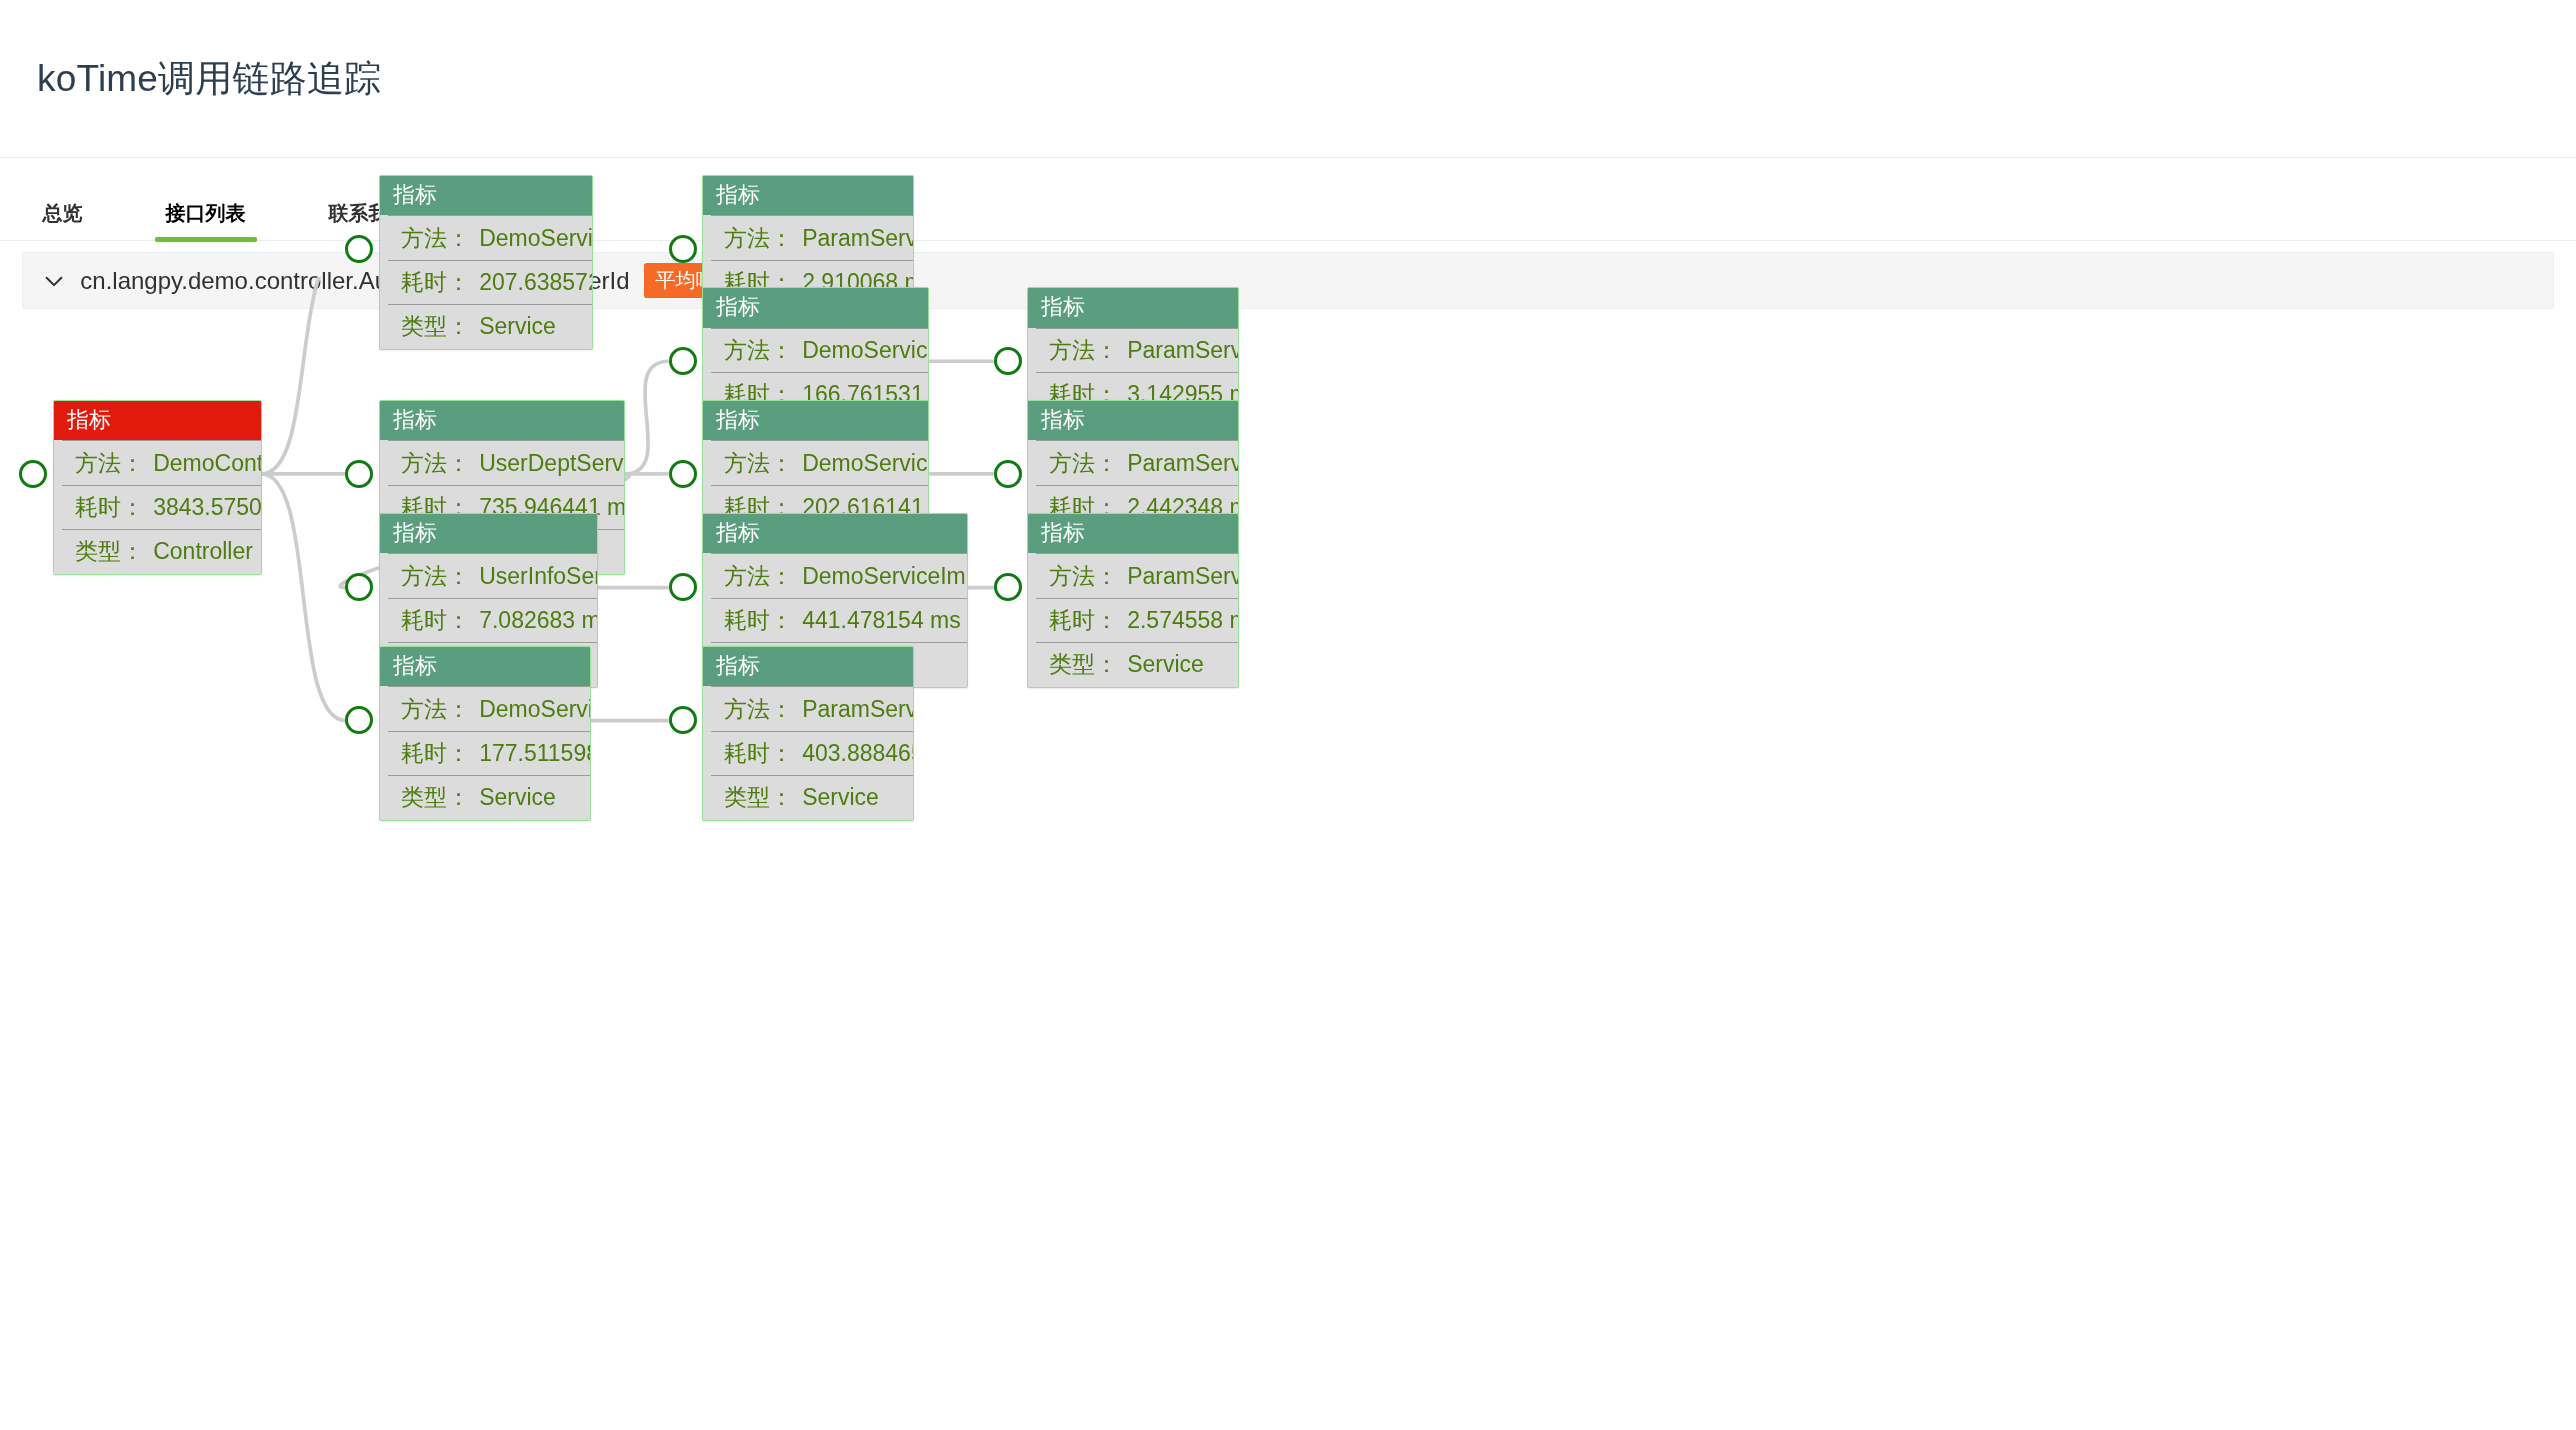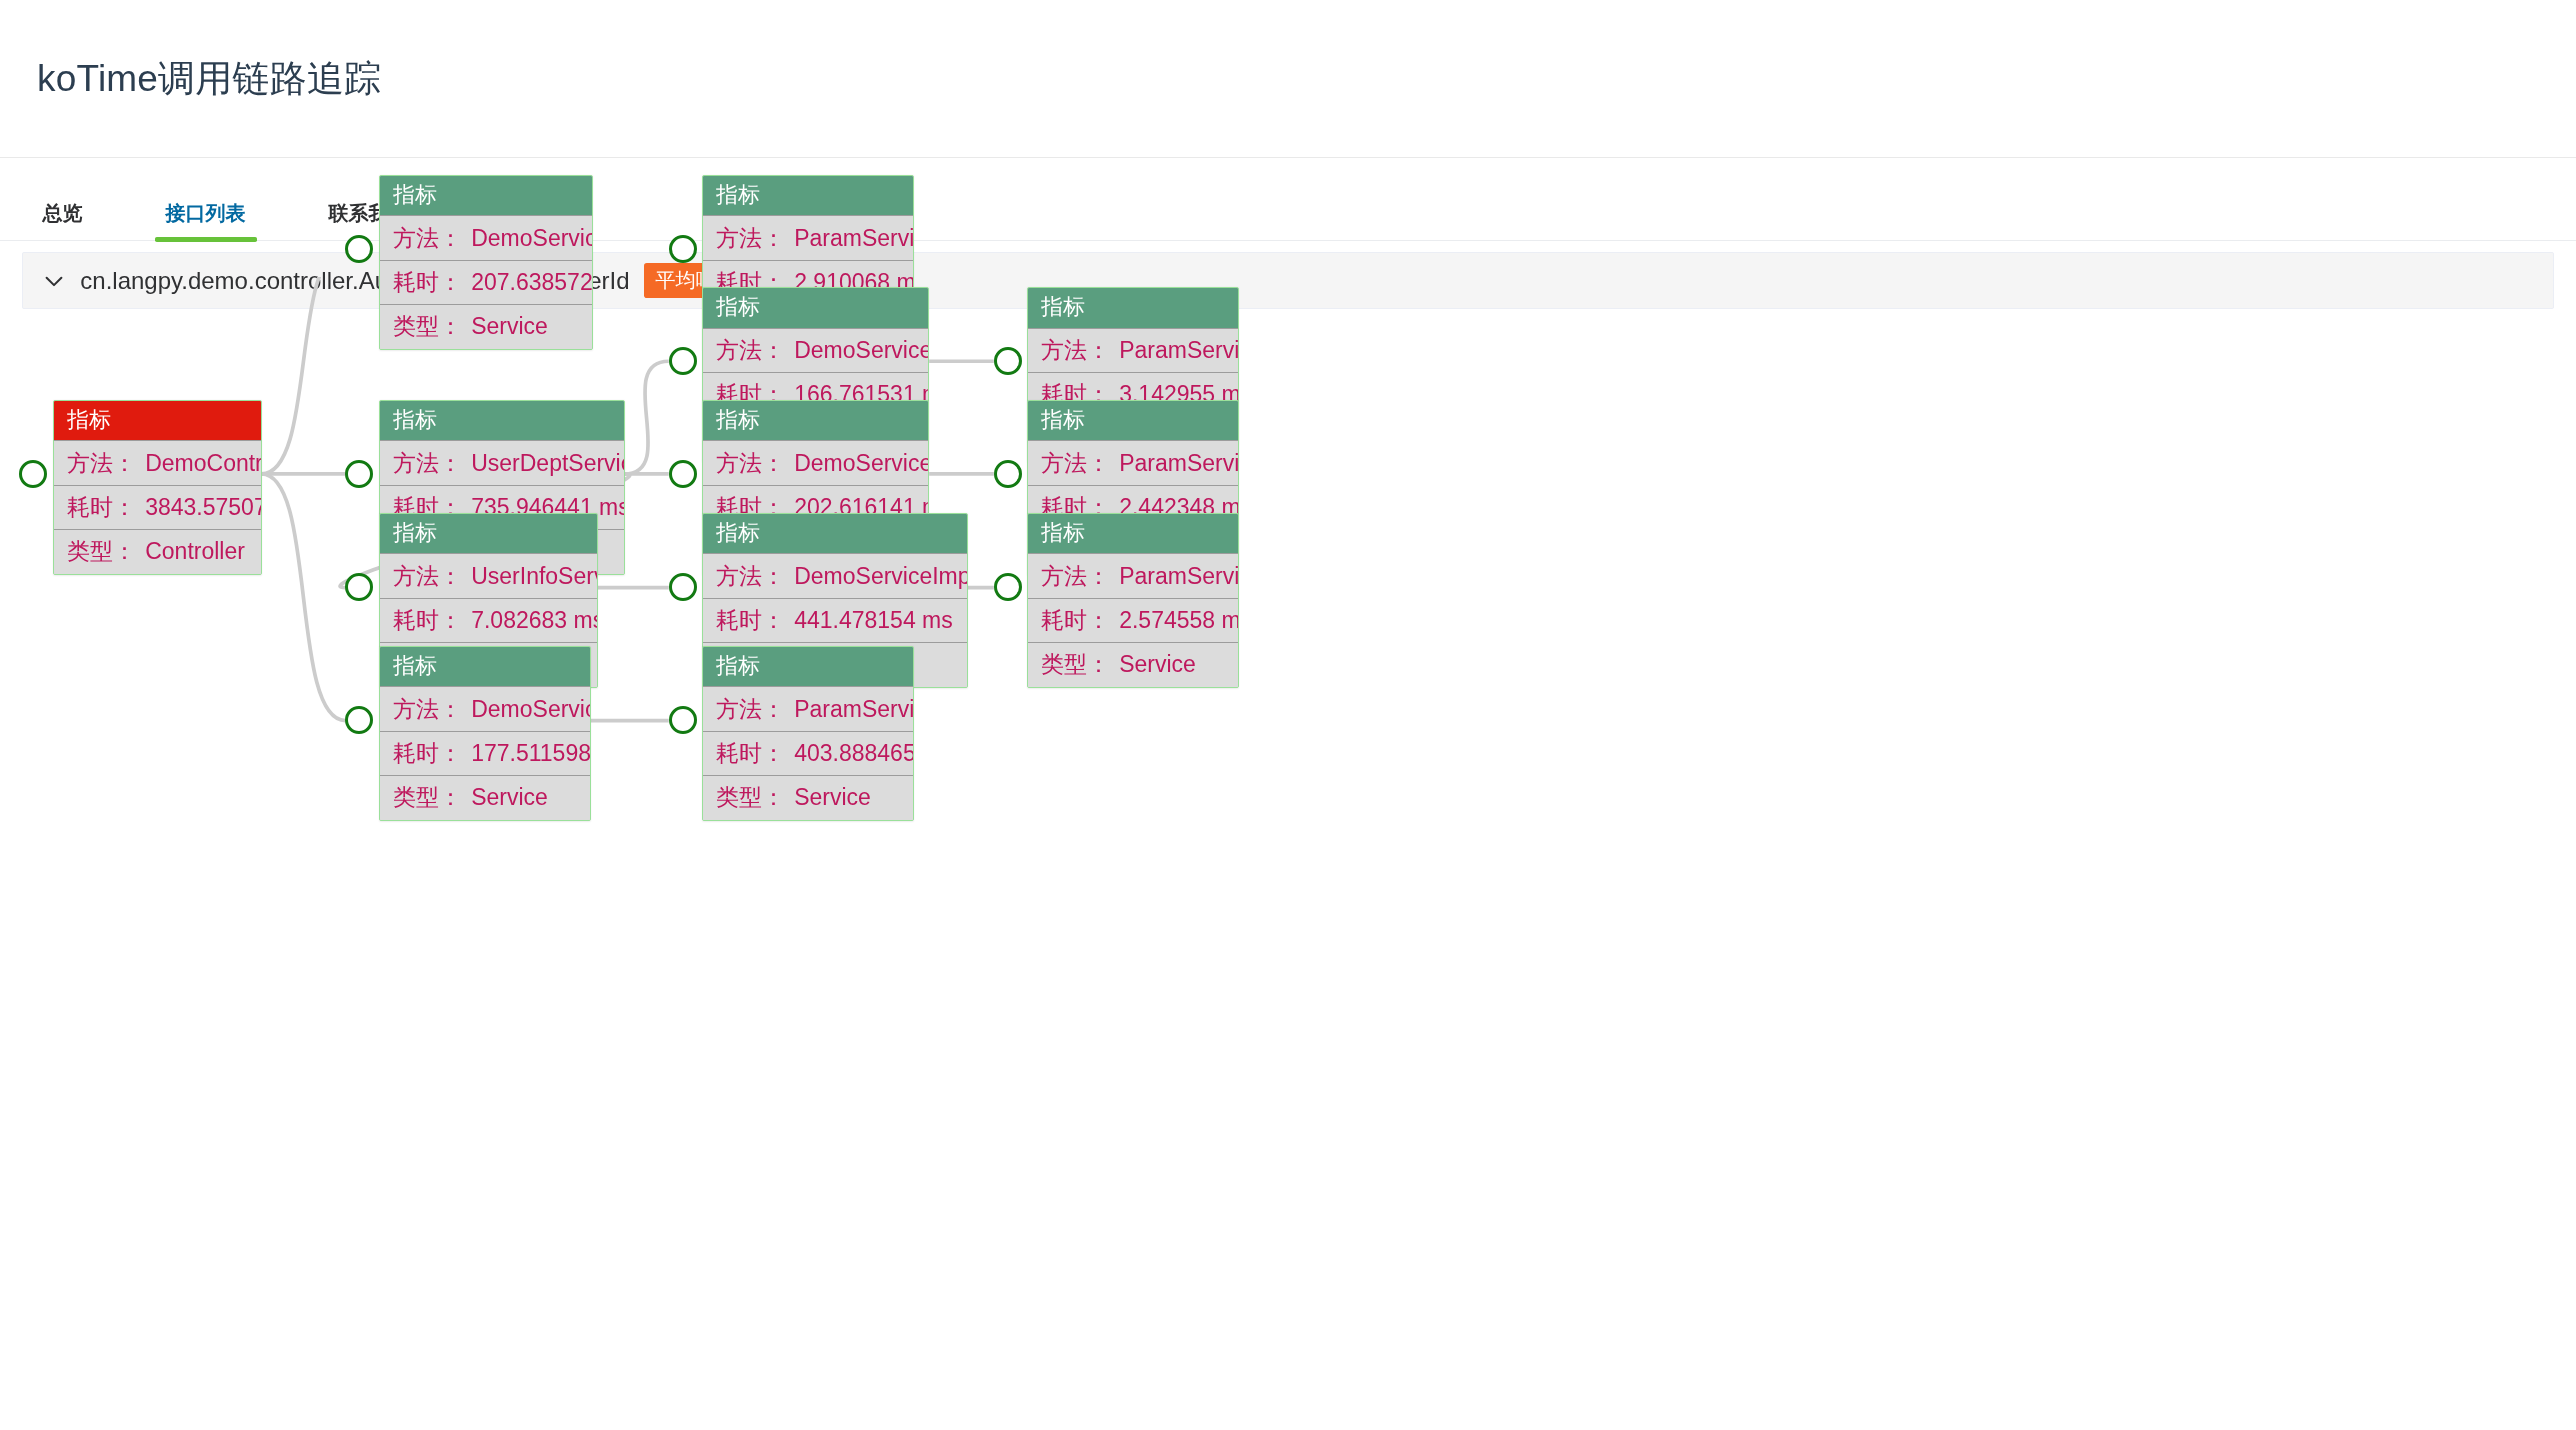--- a/index.html
+++ b/index.html
@@ -38,21 +38,21 @@
     font-size:20px;
     color:#303133;
     padding:0 5.5px 16.6px 5.5px;
     margin-right:72px;
     cursor:pointer;
     position:relative;
     line-height:1;
     white-space:nowrap;
     font-weight:bold;
   }
-  .tab-item.active { color:#0369a1;margin-top:8px; }
+  .tab-item.active { color:#000000;margin-top:8px; }
   .tab-item.active::after {
     content:"";
     position:absolute;
     left:-5.5px; right:-5.5px; bottom:-1.8px;
     height:4.6px;
     background:#67c23a;
     border-radius:1.8px;
   }
   
   #panel-head {
@@ -114,25 +114,26 @@
     font-size:22px;
     line-height:1;
     padding:8.3px 0 9.2px 13px;
   }
   .node.root .node-head { background:#e01b0e; }
   .node-row {
     display:flex;
     align-items:baseline;
     font-size:23px;
     line-height:1;
-    color:#be185d;
+    color:#4d7c0f;
     padding:10.2px 13px 10.2px 13px;
     background:#dcdcdc;
     border-top:0.9px solid #9c9c9c;
     white-space:nowrap;
+    margin-left:8px;
   }
   .node-row:first-of-type { border-top:none; }
   .node-key { margin-right:9.2px; }
   .node-val { }
   .anchor {
     position:absolute;
     width:28px; height:28px;
     border:3.7px solid #127a12;
     border-radius:50%;
     background:#ffffff;

